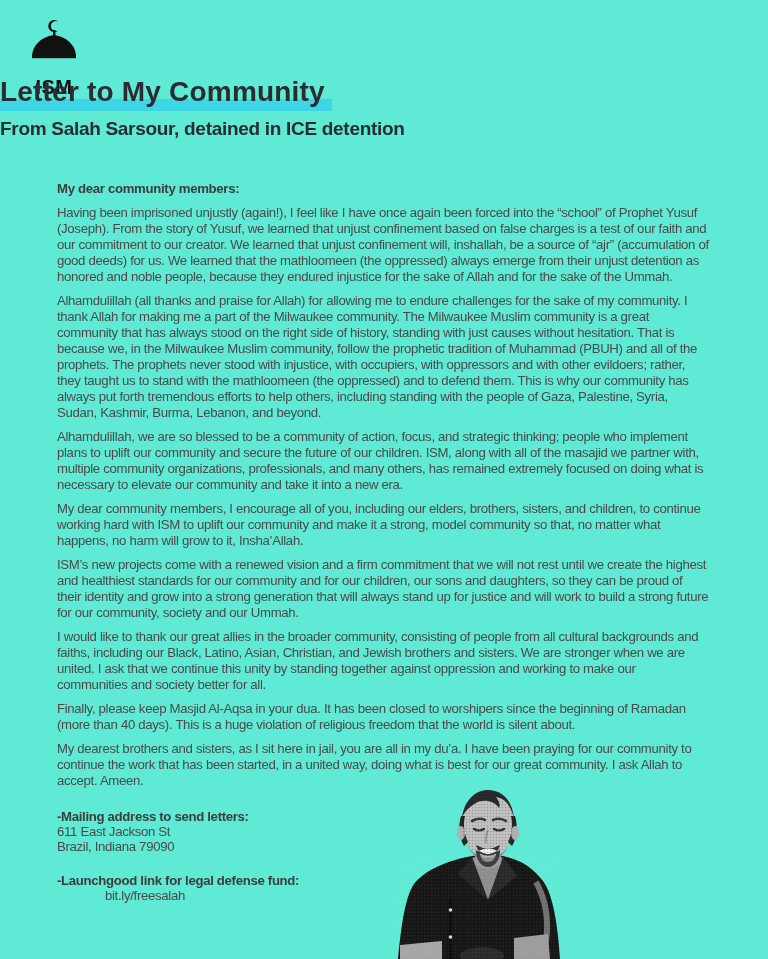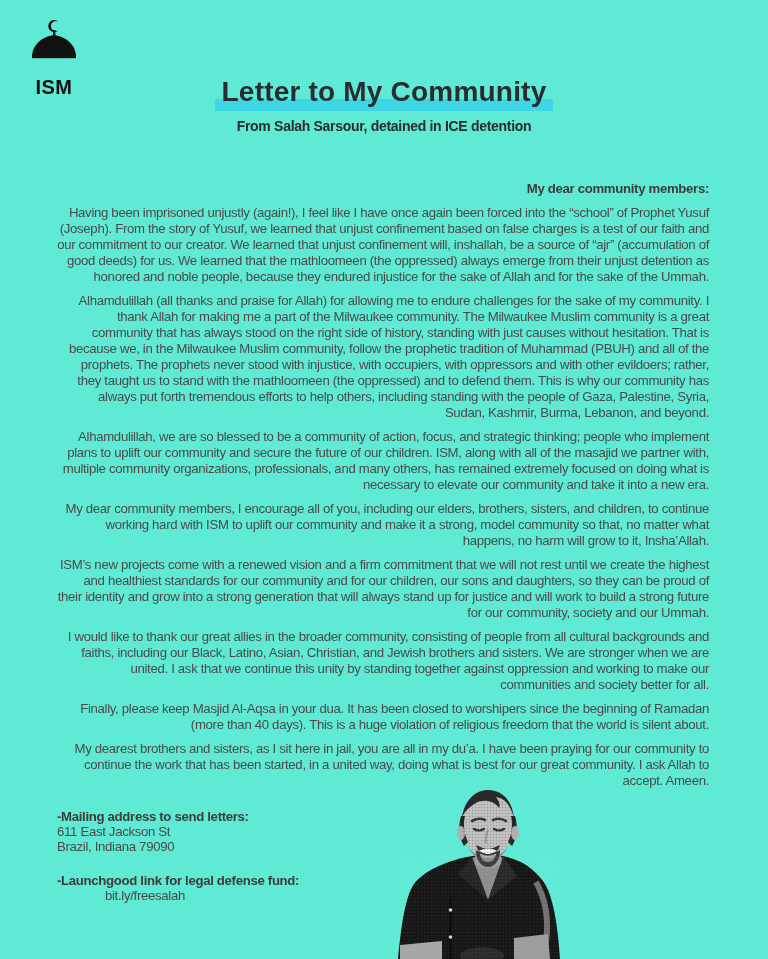--- a/index.html
+++ b/index.html
@@ -11,43 +11,43 @@
     overflow:hidden;
     font-family:"Liberation Sans", sans-serif;
     color:#4a4a4a;
   }
 
   
   .logo { position:absolute; left:26px; top:18px; width:56px; text-align:center; }
   .logo svg { display:block; margin:0 auto; }
 
   
-  .header { position:absolute; top:76px; left:0; width:100%; text-align:center; }
+  .header { position:absolute; top:76px; left:0; width:100%; text-align:left; }
   .title {
     display:inline-block; position:relative;
     margin:0; font-size:28px; font-weight:bold; letter-spacing:0.2px;
     color:#2b2b33;
   }
   .title::after {
     content:""; position:absolute; left:-7px; right:-7px; bottom:-3px;
     height:12px; background:#3dd6e5; z-index:-1;
   }
   .subtitle {
-    margin:10px 0 0; font-size:14px; font-weight:bold; letter-spacing:-0.3px;
+    margin:10px 0 0; font-size:19px; font-weight:bold; letter-spacing:-0.3px;
     color:#2b2b33;
   }
 
   
   .letter {
     position:absolute; left:57px; top:181px; width:652px;
     font-size:13.2px; line-height:16px; letter-spacing:-0.32px;
     color:#4a4a4a;
   }
   .letter .greeting { margin:0 0 8px; font-weight:bold; color:#3d3d3d; }
-  .letter p { margin:0 0 8px;text-align:right; }
+  .letter p { margin:0 0 8px; }
 
   
   .addr-block { margin-top:21px; line-height:14.8px; }
   .block-head { font-weight:bold; color:#3d3d3d; }
   .fund-block { margin-top:20px; line-height:14.8px; }
   .fund-link { color:#4a4a4a; text-decoration:none; cursor:pointer;padding-left:48px; }
 
   
   .portrait { position:absolute; left:396px; top:788px; width:166px; height:171px; }
   .portrait svg { display:block; }

